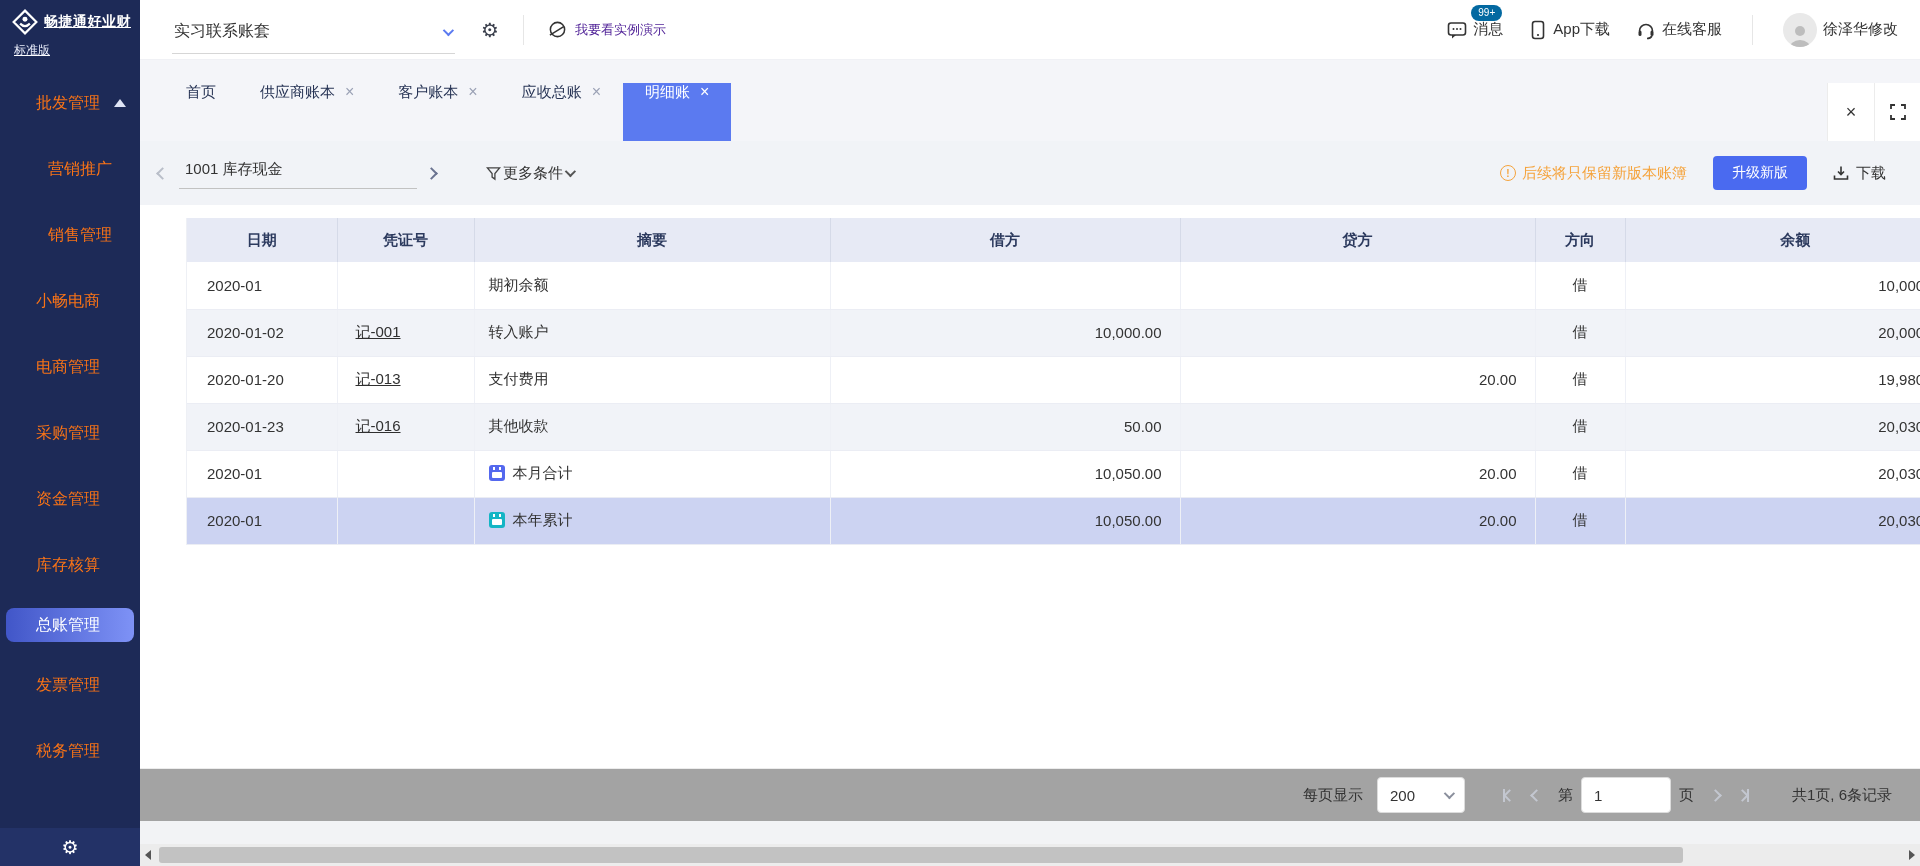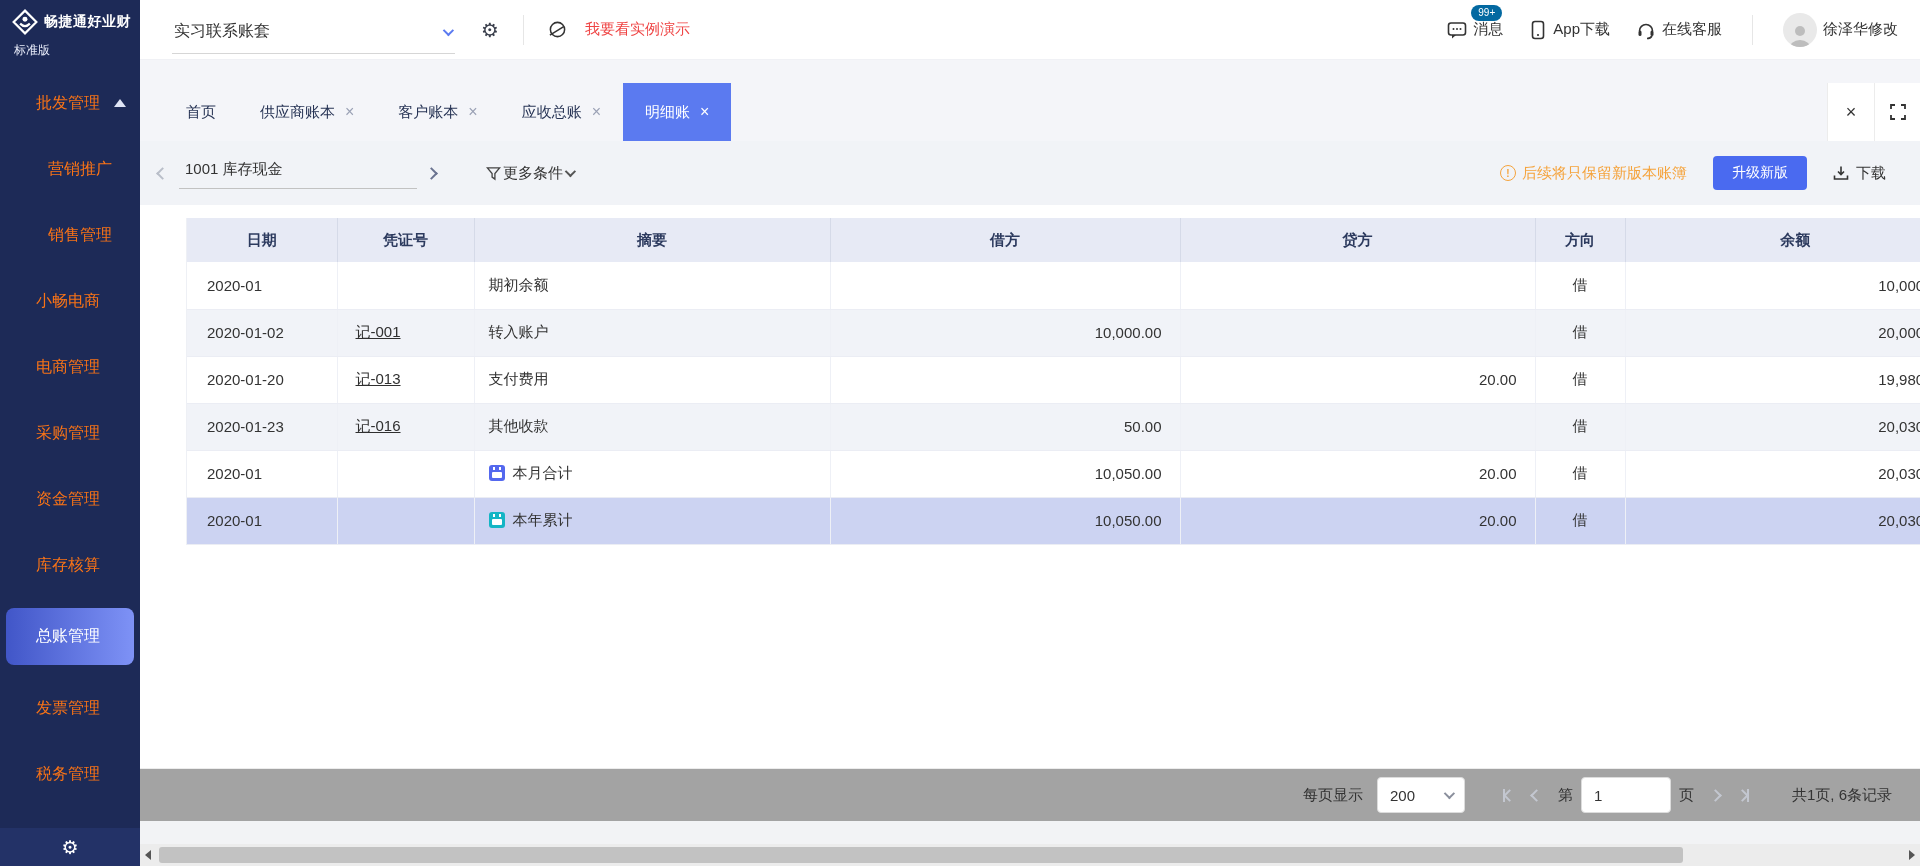--- a/index.html
+++ b/index.html
@@ -1,62 +1,62 @@
 <!DOCTYPE html>
 <html><head>
 <meta charset="utf-8">
 <style>
   * { margin:0; padding:0; box-sizing:border-box; }
   html,body { width:1920px; height:866px; overflow:hidden; background:#fff;
     font-family:"Liberation Sans","DejaVu Sans",sans-serif; }
 
   
   .sidebar { position:absolute; left:0; top:0; width:140px; height:866px; background:#1d2a57; }
-  .logo-block { padding:9px 24px 0 12px; color:#fff; }
+  .logo-block { padding:9px 24px 0 12px; color:#fff;text-decoration:underline; }
   .logo-row { display:flex; align-items:center; gap:6px; }
   .logo-mark { width:26px; height:26px; flex:0 0 26px; }
   .brand-name { font-size:14px; font-weight:bold; letter-spacing:.5px; white-space:nowrap; }
   .brand-edition { font-size:12px; margin:7px 0 0 2px; color:#e8ecfa; }
   .menu { margin-top:11px; }
   .menu-item { height:66px; display:flex; align-items:center; padding-left:36px;
     color:#f97316; font-size:16px; cursor:pointer; }
   .menu-item.child { padding-left:48px; }
-  .menu-item.active { height:57px; margin:10px 6px; padding-left:30px; border-radius:8px;
+  .menu-item.active { height:34px; margin:10px 6px; padding-left:30px; border-radius:8px;
     background:linear-gradient(90deg,#4156c8 0%,#7e92f6 100%); color:#fff; }
   .tri-up { width:0; height:0; margin-left:14px; border-left:6px solid transparent;
     border-right:6px solid transparent; border-bottom:8px solid #dfe5f6; }
   .sidebar-footer { position:absolute; bottom:0; left:0; width:140px; height:38px;
     background:#233267; display:flex; align-items:center; justify-content:center; }
   .gear-white { color:#fff; font-size:19px; line-height:1; }
 
   
   .topbar { position:absolute; left:140px; top:0; width:1780px; height:60px; background:#fff;
     border-bottom:1px solid #f0f1f5; display:flex; align-items:center; }
   .account-select { margin-left:32px; width:283px; display:flex; align-items:center;
     justify-content:space-between; border-bottom:1px solid #d6d6d6; padding:6px 4px 11px 2px;
     margin-top:10px; cursor:pointer; }
   .account-name { font-size:16px; color:#333; }
   .chev { display:inline-block; width:8px; height:8px; border-right:2px solid #8a8f9c;
     border-bottom:2px solid #8a8f9c; transform:rotate(45deg) translateY(-2px); }
   .chev.blue { border-color:#5b7af0; }
   .gear-dark { margin-left:26px; font-size:20px; color:#3a3f4c; cursor:pointer; line-height:1; }
   .v-divider { width:1px; height:30px; background:#e6e6e6; margin:0 24px; }
-  .demo-link { display:flex; align-items:center; gap:18px; font-size:15px; color:#ef4444; cursor:pointer; }
+  .demo-link { display:flex; align-items:center; gap:8px; font-size:13px; color:#4c1d95; cursor:pointer; }
   .topbar-right { margin-left:auto; display:flex; align-items:center; gap:26px; margin-right:22px; }
   .tb-item { display:flex; align-items:center; gap:6px; font-size:15px; color:#333;
     cursor:pointer; position:relative; }
   .badge { position:absolute; top:-15px; left:24px; background:#0369a1; color:#fff; font-size:10px;
     font-weight:normal; border-radius:9px; padding:2px 7px; line-height:1.2; }
   .avatar { width:34px; height:34px; border-radius:50%; background:#e9e9e9; display:flex;
     align-items:flex-end; justify-content:center; overflow:hidden; }
 
   
   .tabstrip { position:absolute; left:140px; top:60px; width:1780px; height:81px;
     background:#f4f5f9; display:flex; align-items:flex-end; padding-left:24px; }
-  .tab { height:58px; display:flex; align-items:center; padding:0 22px; font-size:15px;
+  .tab { height:58px; display:flex; padding:0 22px; font-size:15px;
     color:#273455; cursor:pointer; white-space:nowrap; }
   .tab.closable::after { content:"×"; margin-left:10px; color:#9aa1b5; font-size:16px; }
   .tab.active { background:#5b7af0; color:#fff; }
   .tab.active::after { color:#fff; }
   .tab-controls { margin-left:auto; height:58px; background:#fff; display:flex;
     align-items:center; border-left:1px solid #ececec; }
   .tab-ctrl { width:46px; height:58px; display:flex; align-items:center; justify-content:center;
     color:#333; font-size:18px; cursor:pointer; }
   .tab-ctrl + .tab-ctrl { border-left:1px solid #ececec; }
 

